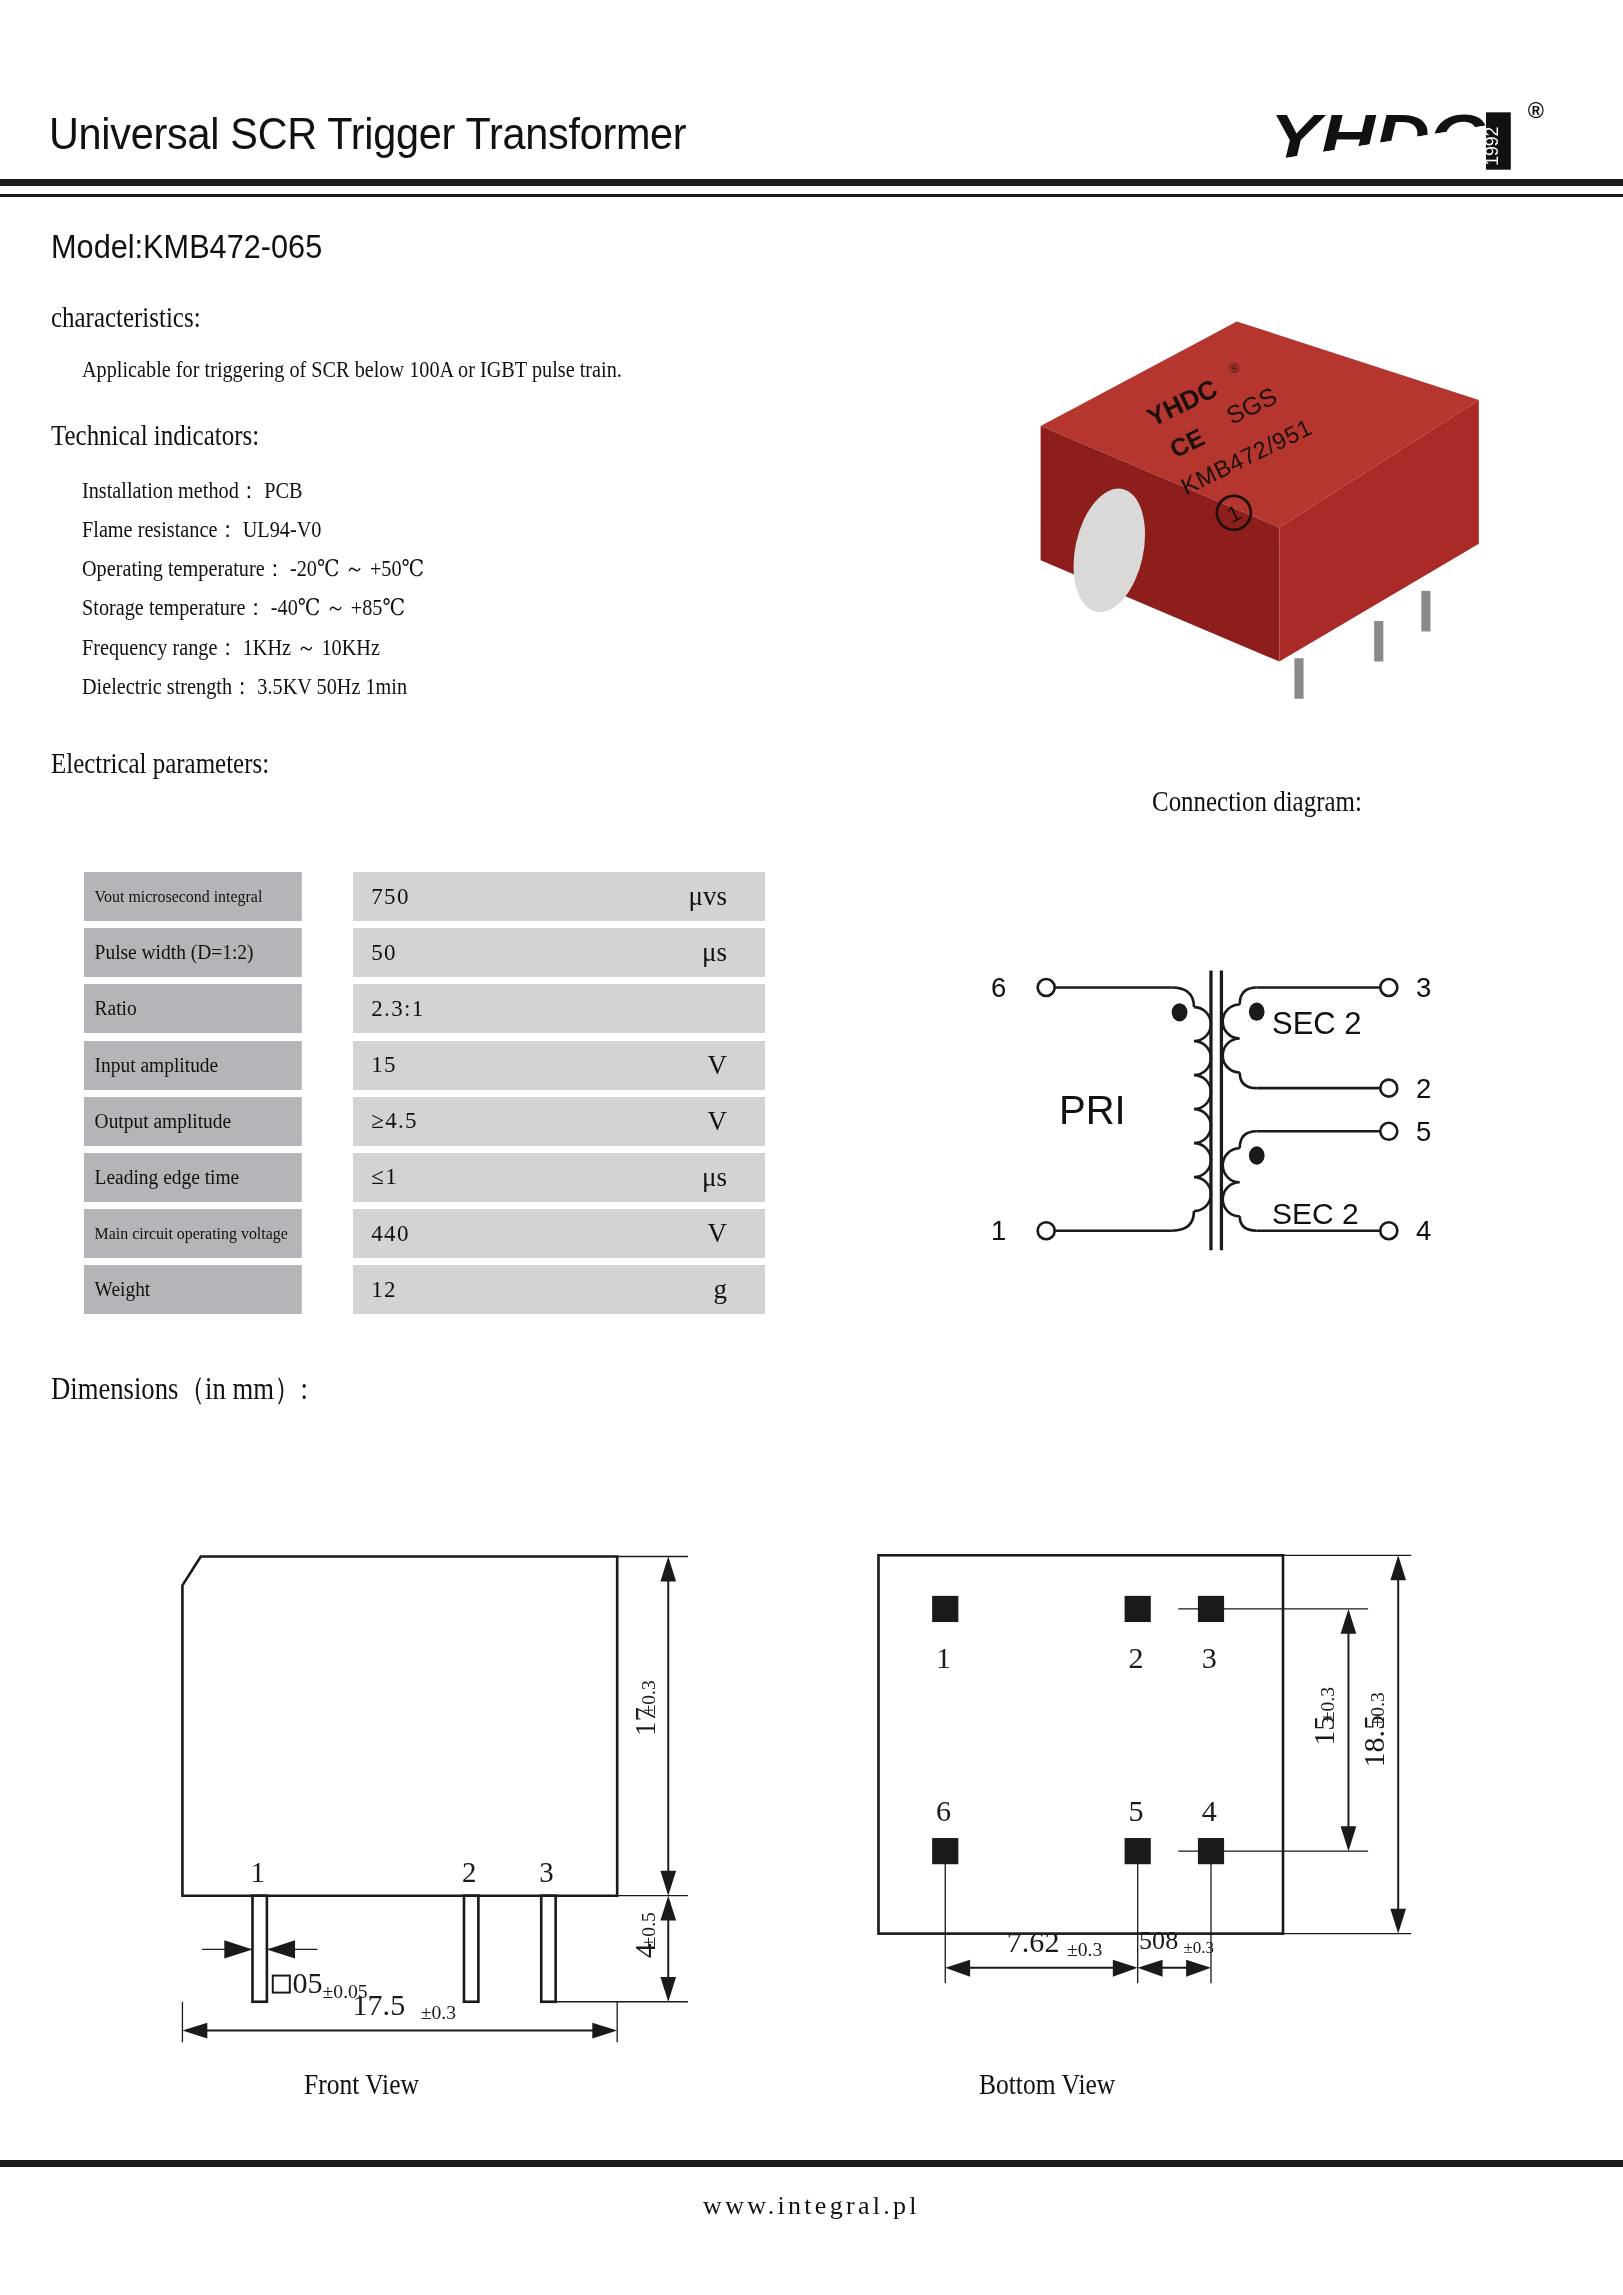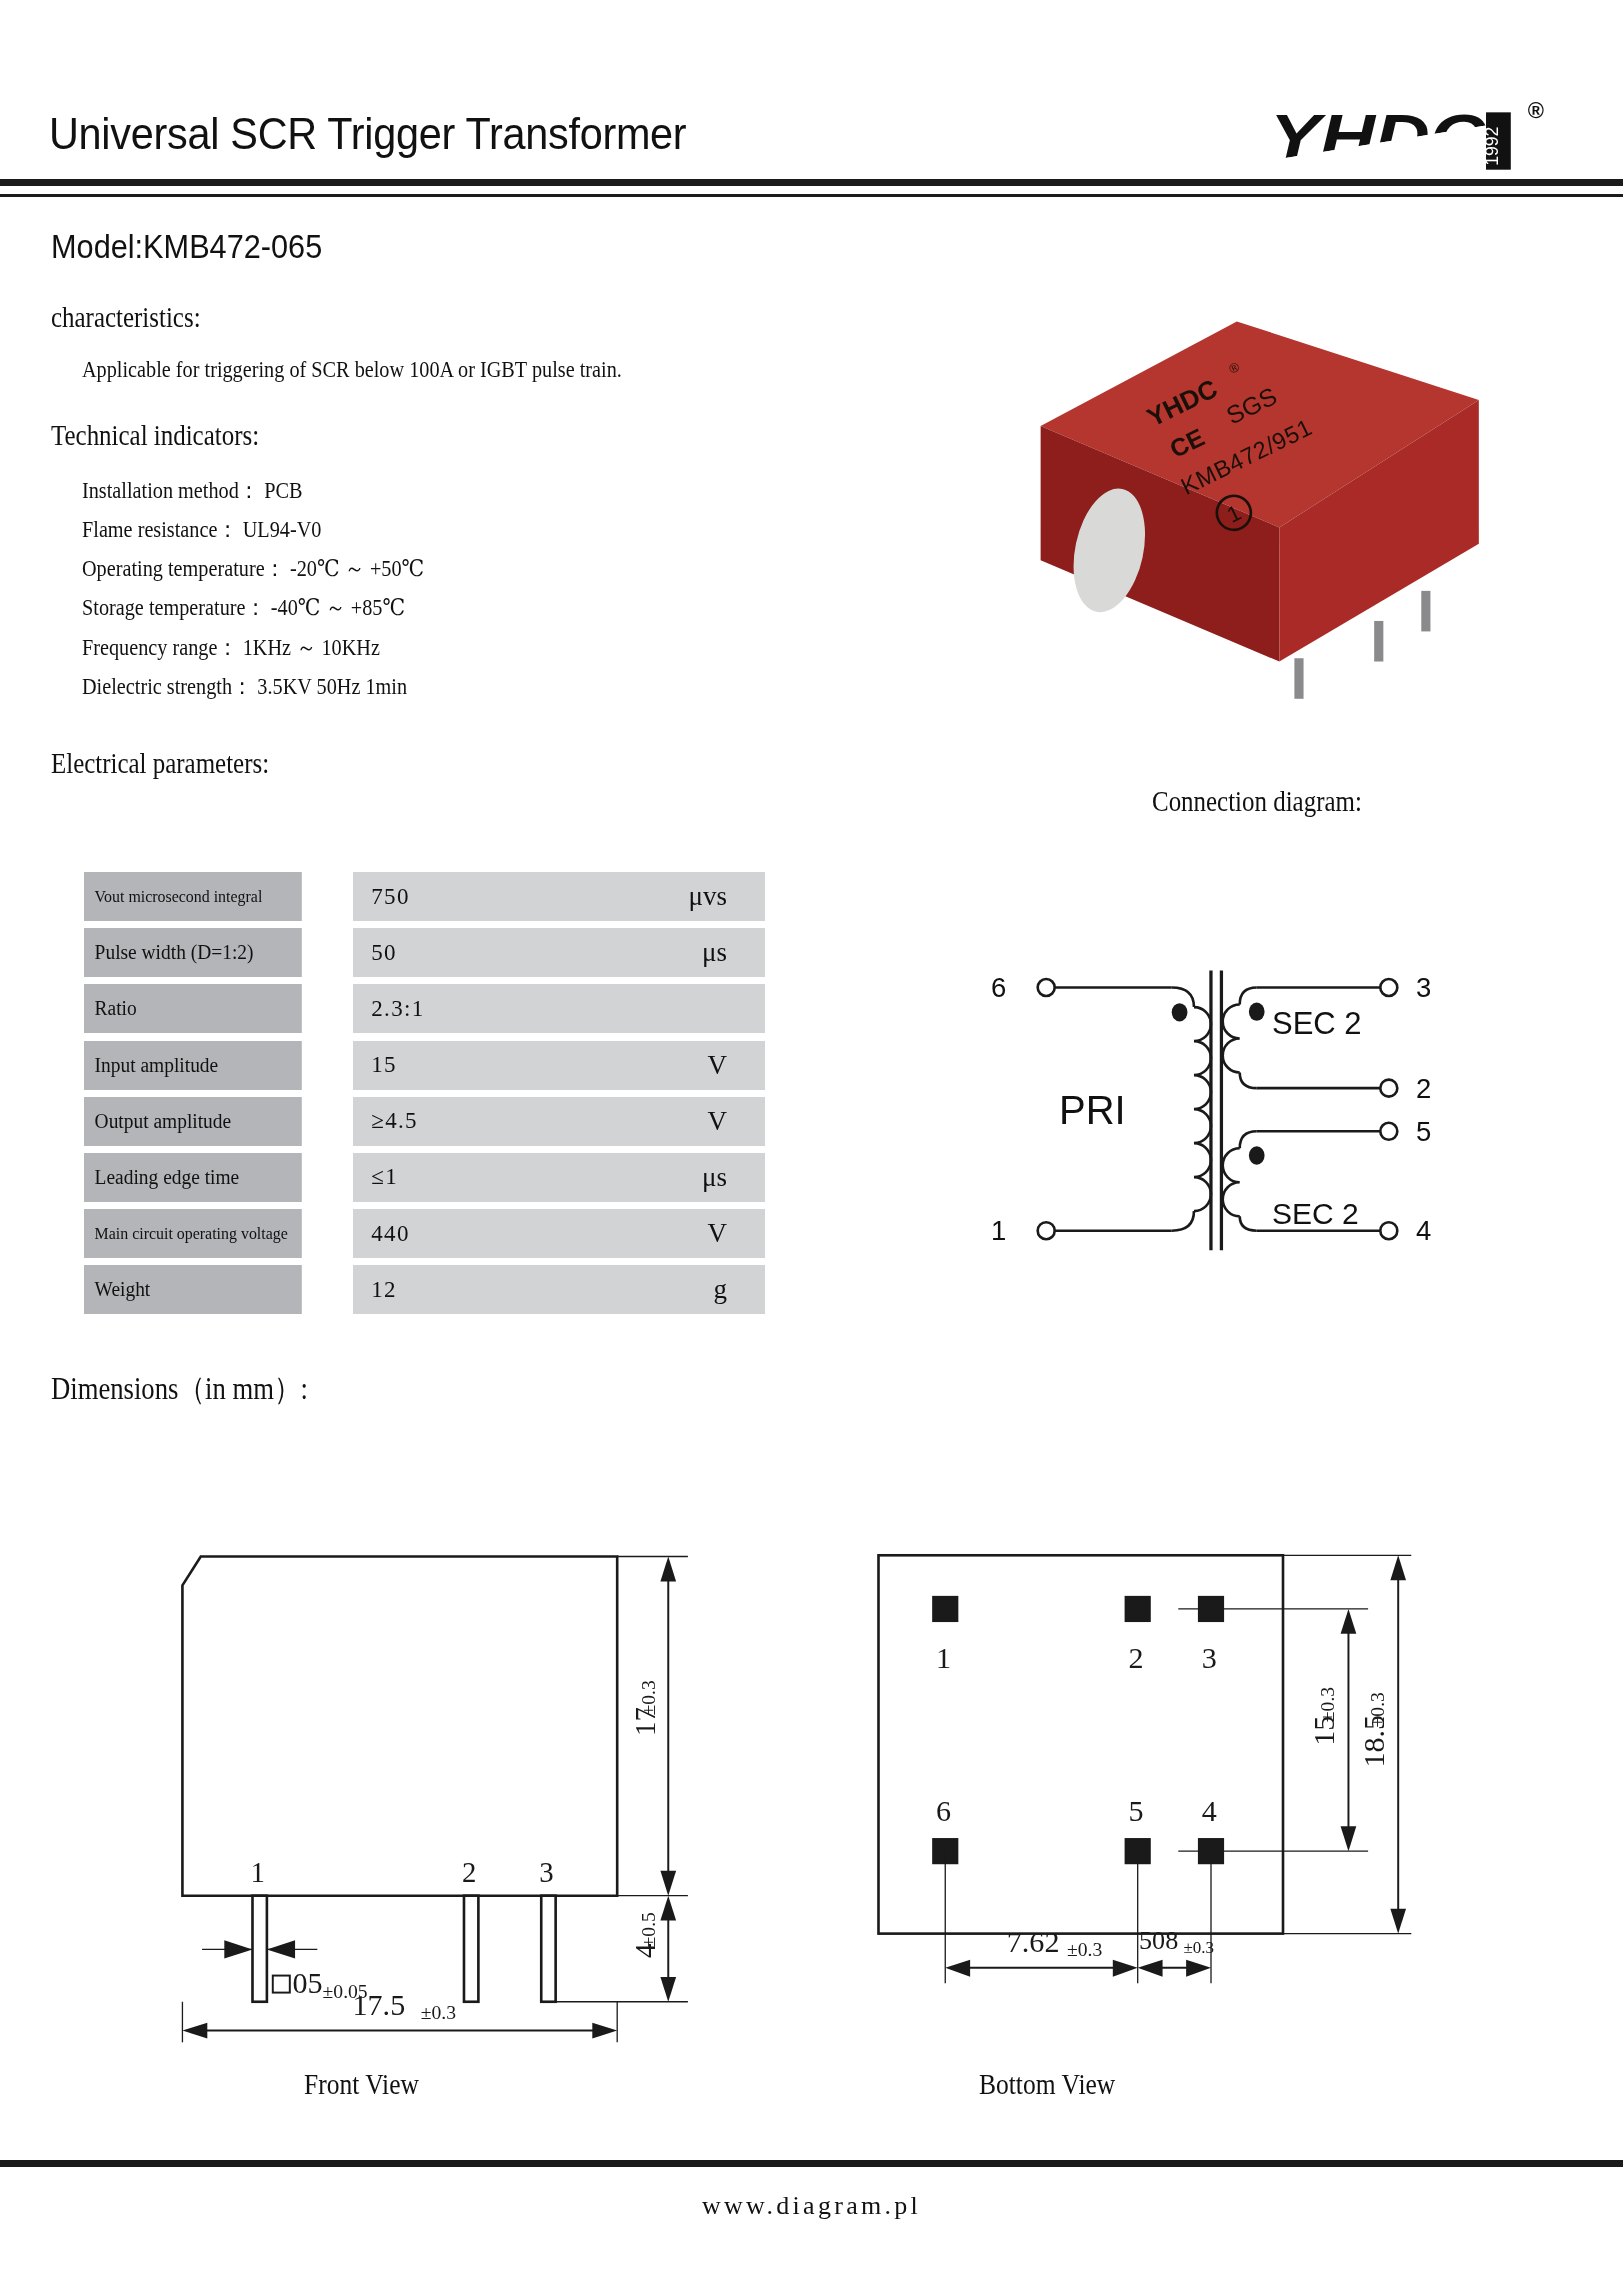--- a/index.html
+++ b/index.html
@@ -427,16 +427,16 @@
         <text x="440" y="648" font-size="40">508</text>
         <text x="508" y="654" font-size="26">±0.3</text>
       </g>
     </svg>
   </div>
 
   <div id="caption-front" class="view-caption">Front View</div>
   <div id="caption-bottom" class="view-caption">Bottom View</div>
 
   <div id="footer-rule"></div>
-  <div id="footer-url">www.diagram.pl</div>
+  <div id="footer-url">www.integral.pl</div>
 
 </div>
 
 
 </body></html>

